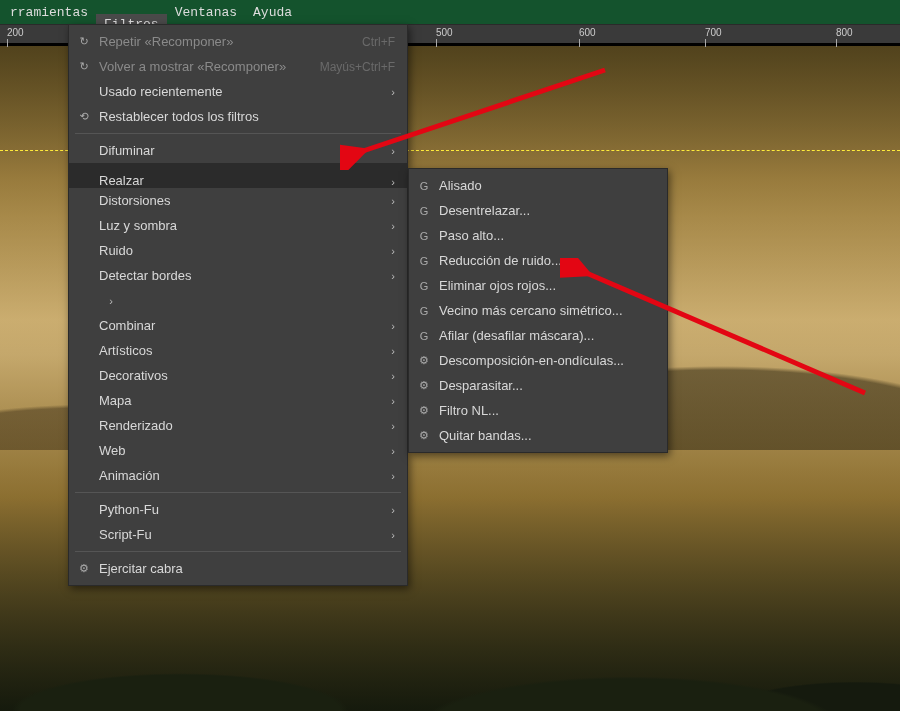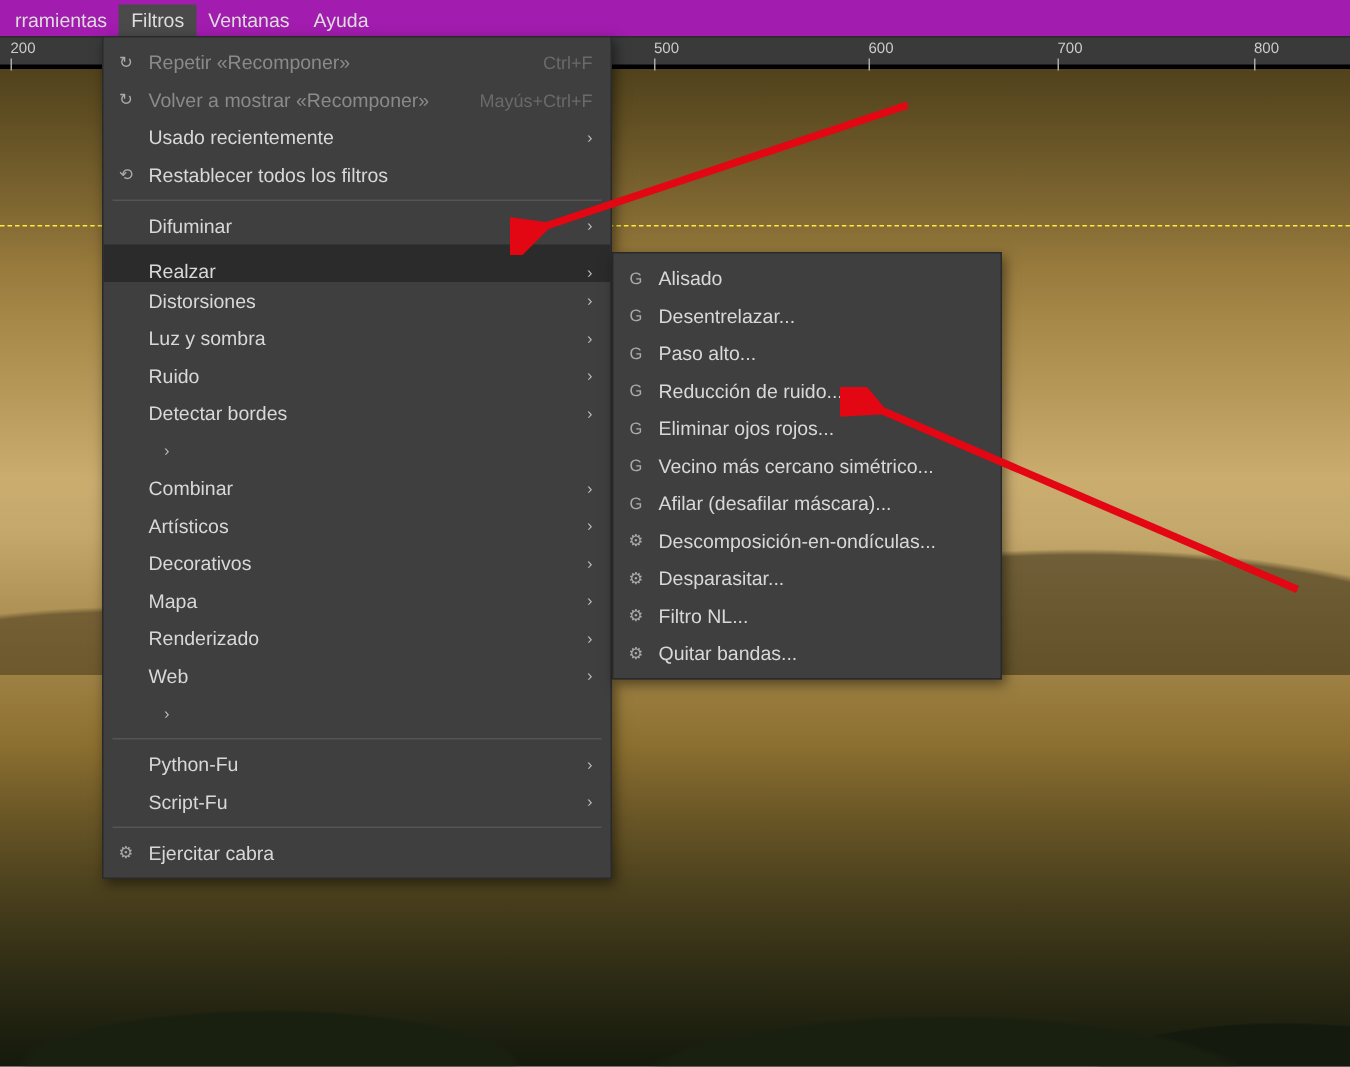--- a/index.html
+++ b/index.html
@@ -29,23 +29,24 @@
   .far-hills {
     position:absolute; left:0; right:0; top:150px; height:300px;
     background:
       radial-gradient(ellipse 700px 200px at 80% 100%, rgba(60,50,25,.6) 40%, transparent 42%),
       radial-gradient(ellipse 600px 180px at 10% 110%, rgba(70,55,28,.55) 40%, transparent 42%);
   }
 
   .menubar {
     position: relative; z-index: 2;
     height: 24px;
-    background: #a21caf;
-    display: flex; align-items: flex-end;
+    background: #14532d;
+    display: flex; align-items: center;
     padding-left: 2px;
+    font-family: Liberation Mono, monospace;
   }
   .menubar .menuitem {
     padding: 3px 8px;
     color: #ddd;
     cursor: default;
   }
   .menubar .menuitem.active { background: #4a4a4a; margin-top: 24px; }
 
   .ruler {
     position: relative; z-index: 1;
@@ -200,20 +201,21 @@
     </div>
     <div class="mi">
       <span class="label">Renderizado</span>
       <span class="chev">›</span>
     </div>
     <div class="mi">
       <span class="label">Web</span>
       <span class="chev">›</span>
     </div>
     <div class="mi">
+      <span class="label">Animación</span>
       <span class="chev">›</span>
     </div>
     <div class="sep"></div>
     <div class="mi">
       <span class="label">Python-Fu</span>
       <span class="chev">›</span>
     </div>
     <div class="mi">
       <span class="label">Script-Fu</span>
       <span class="chev">›</span>

